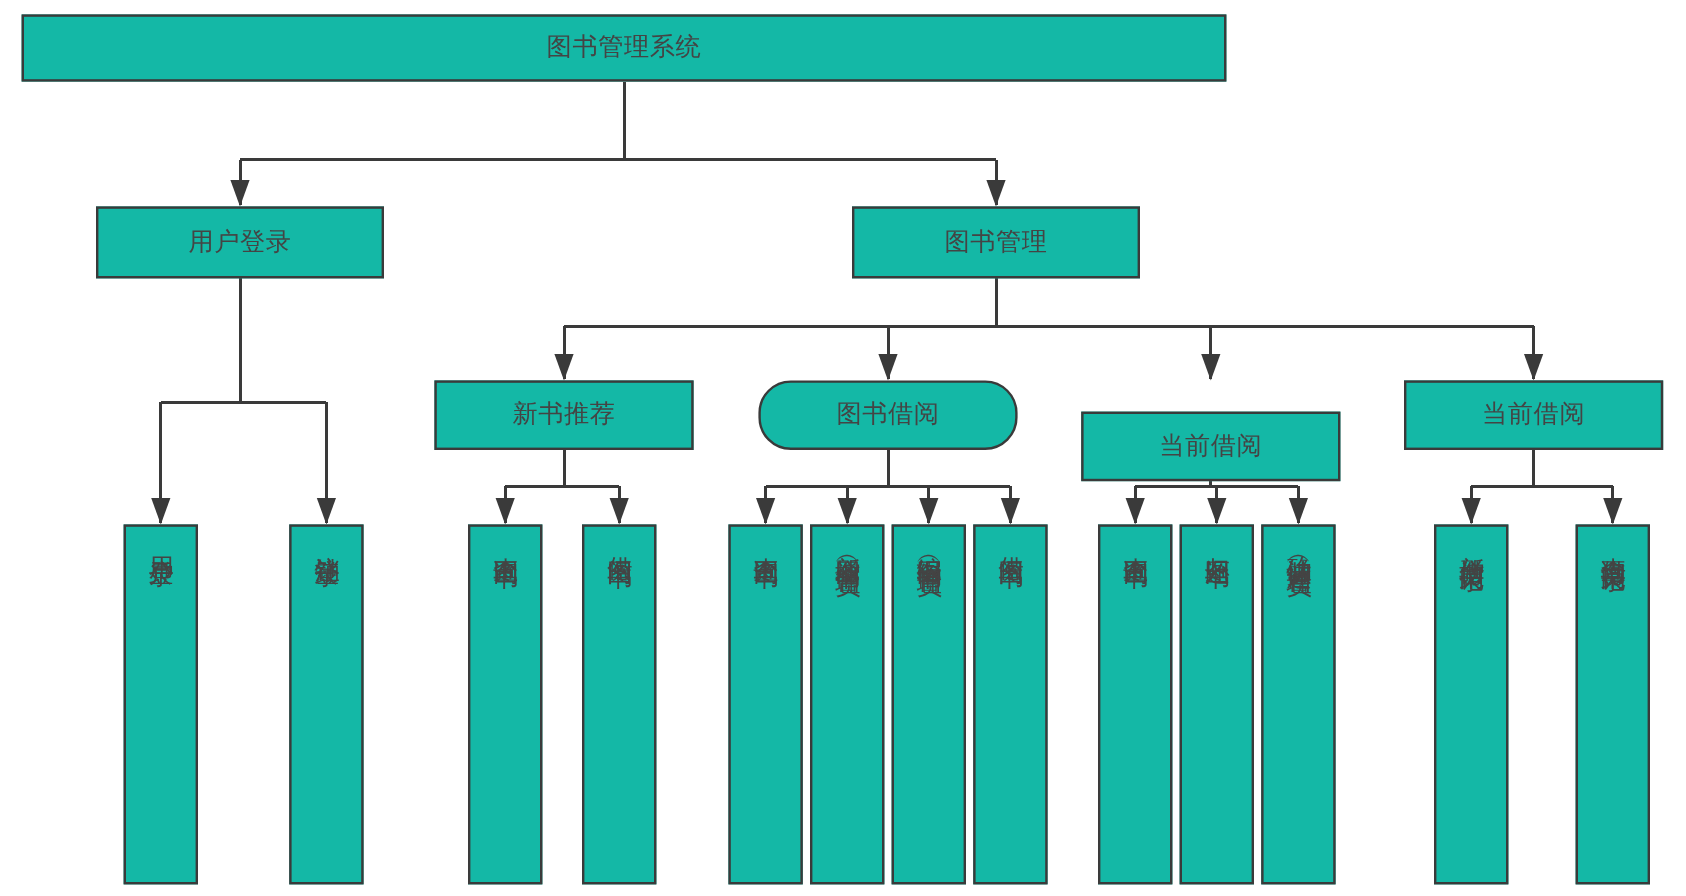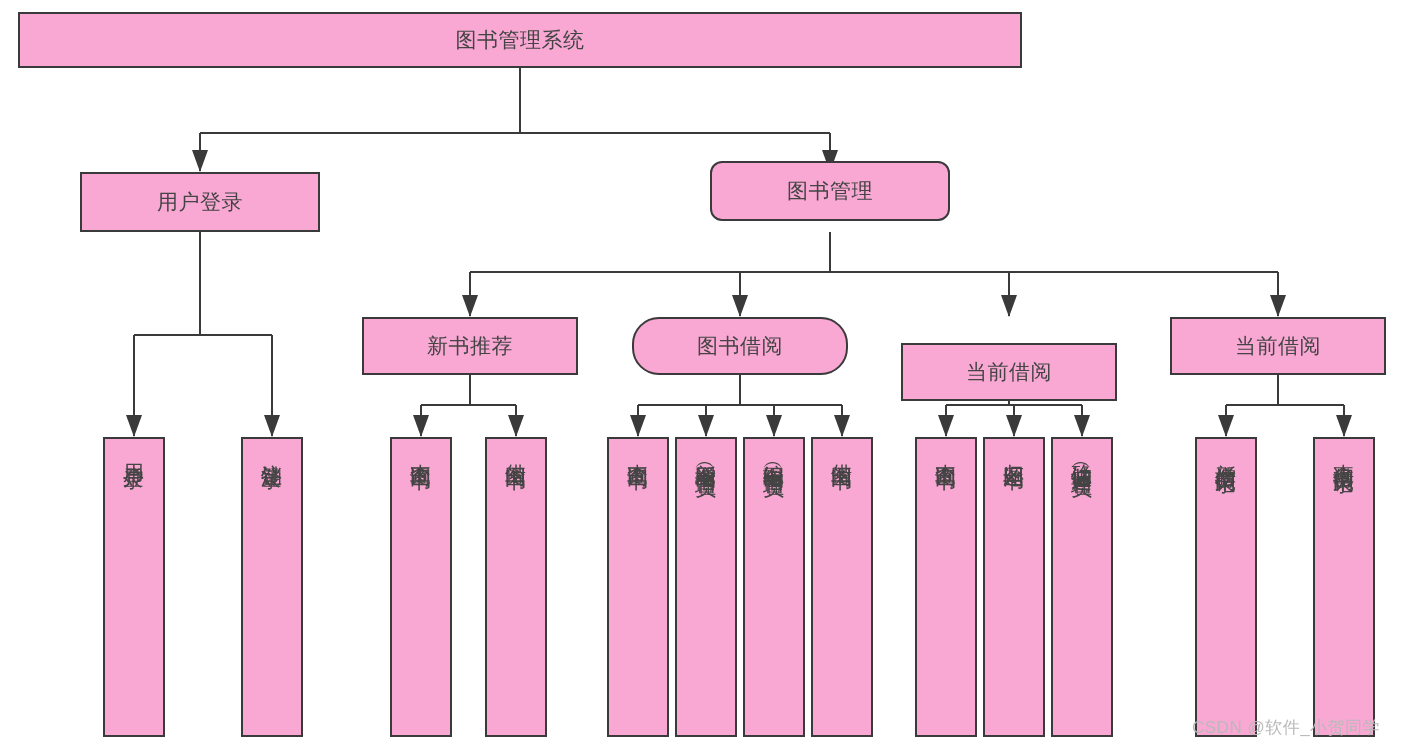--- a/index.html
+++ b/index.html
@@ -21,21 +21,21 @@
     position: absolute;
     left: 0;
     top: 0;
     width: 1405px;
     height: 747px;
     pointer-events: none;
   }
   .node {
     position: absolute;
     box-sizing: border-box;
-    background: #f9a8d4;
+    background: #14b8a6;
     border: 2px solid #3a3a3a;
     display: flex;
     align-items: center;
     justify-content: center;
     color: #444444;
   }
   .node-label {
     display: block;
     text-align: center;
     line-height: 1.08;
@@ -130,21 +130,21 @@
       <line x1="1344" y1="405" x2="1344" y2="436" stroke="#3a3a3a" stroke-width="2.5" shape-rendering="crispEdges"></line>
       <path d="M 1336 415 L 1352 415 L 1344 437 Z" fill="#3a3a3a"></path>
     </svg>
   <div id="node-layer">
       <div class="node horizontal" style="left: 18px; top: 12px; width: 1004px; height: 56px;">
         <span class="node-label">图书管理系统</span>
       </div>
       <div class="node horizontal" style="left: 80px; top: 172px; width: 240px; height: 60px;">
         <span class="node-label">用户登录</span>
       </div>
-      <div class="node horizontal" style="left: 710px; top: 161px; width: 240px; height: 60px; border-radius: 12px;">
+      <div class="node horizontal" style="left: 710px; top: 172px; width: 240px; height: 60px;">
         <span class="node-label">图书管理</span>
       </div>
       <div class="node horizontal" style="left: 362px; top: 317px; width: 216px; height: 58px;">
         <span class="node-label">新书推荐</span>
       </div>
       <div class="node horizontal" style="left: 632px; top: 317px; width: 216px; height: 58px; border-radius: 27px;">
         <span class="node-label">图书借阅</span>
       </div>
       <div class="node horizontal" style="left: 901px; top: 317px; width: 216px; height: 58px; margin-top: 26px;">
         <span class="node-label">当前借阅</span>
@@ -185,14 +185,13 @@
       <div class="node vertical" style="left: 1051px; top: 437px; width: 62px; height: 300px;">
         <span class="node-label">确认归还（管理员）</span>
       </div>
       <div class="node vertical" style="left: 1195px; top: 437px; width: 62px; height: 300px;">
         <span class="node-label">新增借阅记录</span>
       </div>
       <div class="node vertical" style="left: 1313px; top: 437px; width: 62px; height: 300px;">
         <span class="node-label">查询借阅记录</span>
       </div>
     </div>
-  <div class="watermark" id="watermark" style="left: 1192px; top: 716px;">CSDN @软件_小贺同学</div>
 </div>
 
 </body></html>

